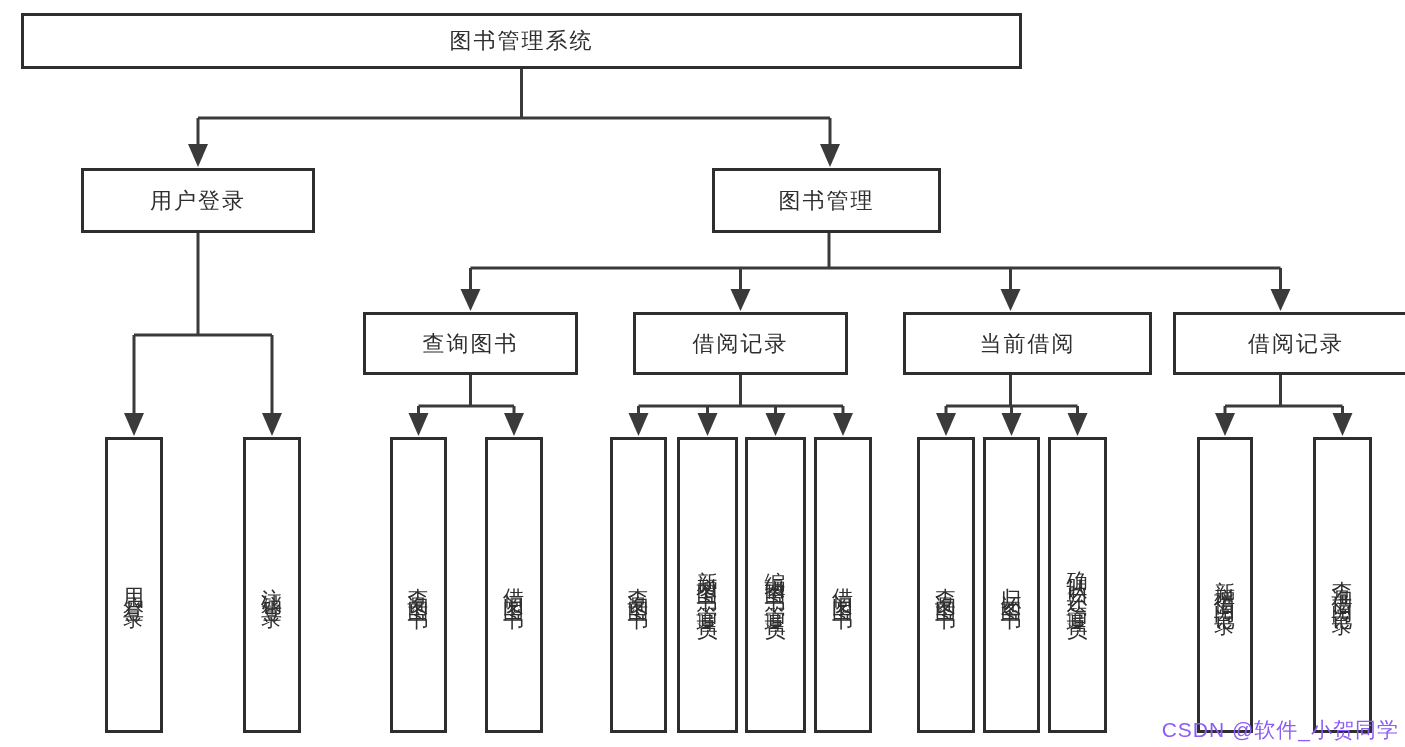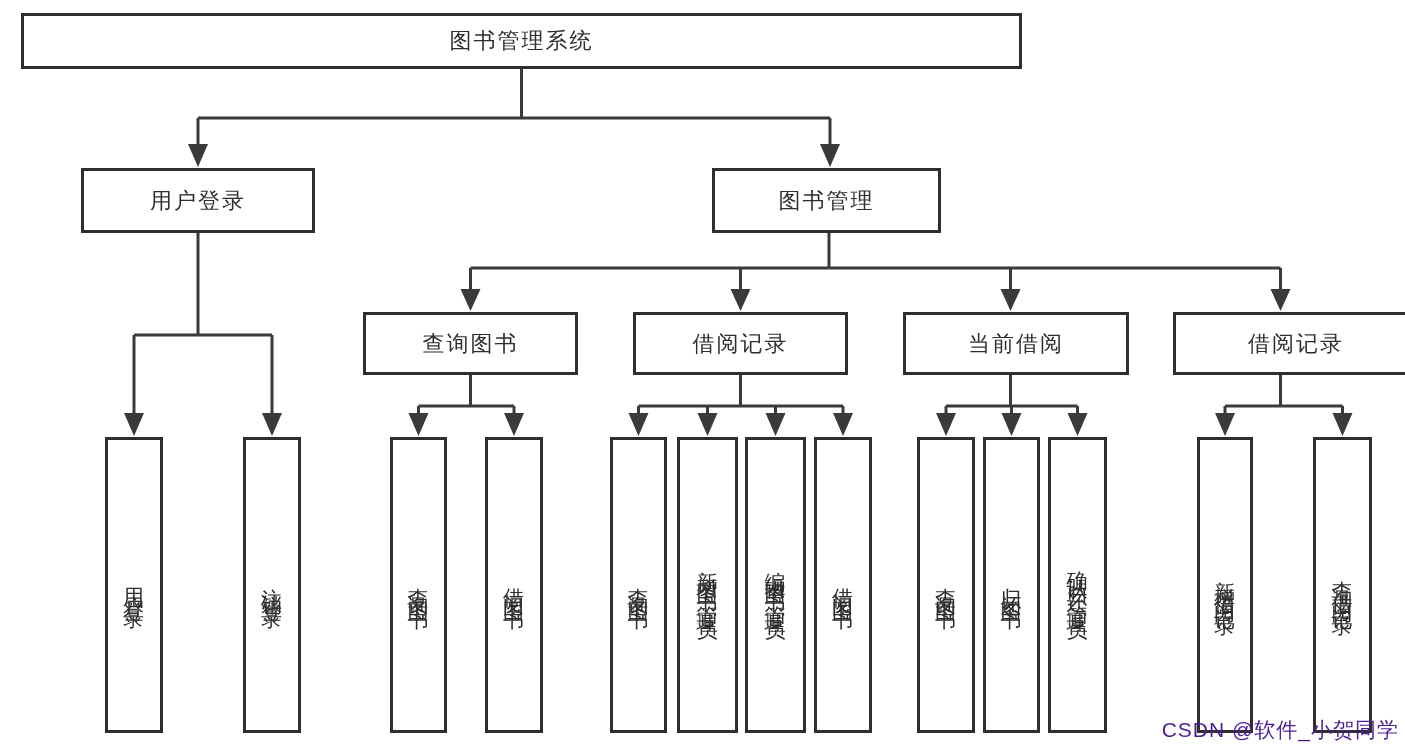--- a/index.html
+++ b/index.html
@@ -40,21 +40,21 @@
     letter-spacing: 7px;
     line-height: 1;
     font-size: 21px;
     white-space: normal;
   }
   .watermark {
     position: absolute;
     right: 6px;
     bottom: 3px;
     font-size: 21px;
-    color: #4c1d95;
+    color: #8b5cf6;
     letter-spacing: 1px;
   }
 </style>
 </head>
 <body>
 
 <div class="canvas">
 
   <svg class="wires" viewBox="0 0 1405 747" xmlns="http://www.w3.org/2000/svg">
 
@@ -142,21 +142,21 @@
   <div class="node" style="left:712px; top:168px; width:229px; height:65px;">
     <span class="lbl">图书管理</span>
   </div>
 
   <div class="node" style="left:363px; top:312px; width:215px; height:63px;">
     <span class="lbl">查询图书</span>
   </div>
   <div class="node" style="left:633px; top:312px; width:215px; height:63px;">
     <span class="lbl">借阅记录</span>
   </div>
-  <div class="node" style="left:903px; top:312px; width:226px; height:63px;">
+  <div class="node" style="left:903px; top:312px; width:249px; height:63px;">
     <span class="lbl">当前借阅</span>
   </div>
   <div class="node" style="left:1173px; top:312px; width:246px; height:63px;">
     <span class="lbl">借阅记录</span>
   </div>
 
   <div class="node leaf" style="left:105px; top:437px; width:58px; height:296px;">
     <span class="lbl">用户登录</span>
   </div>
   <div class="node leaf" style="left:243px; top:437px; width:58px; height:296px;">

